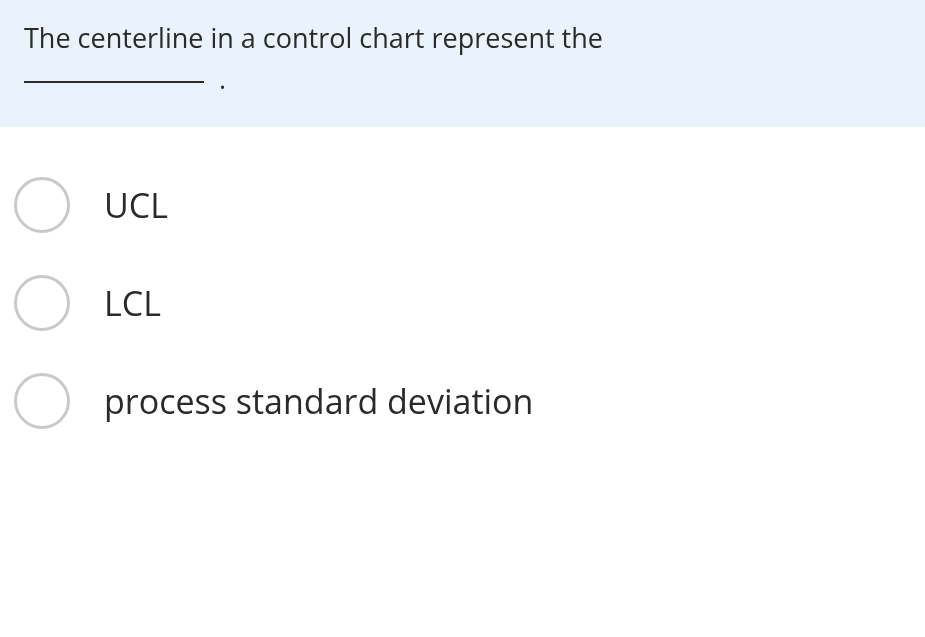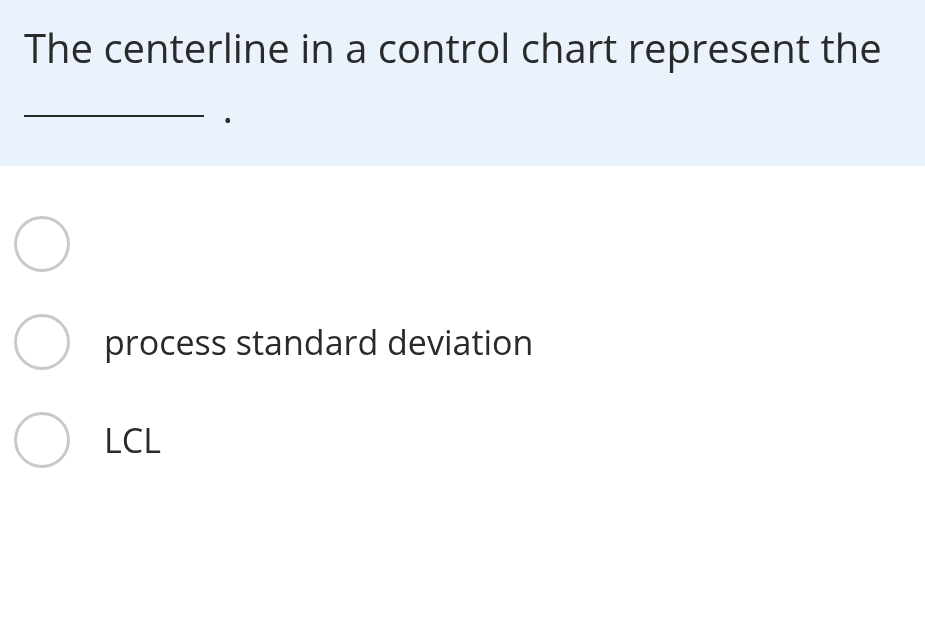--- a/index.html
+++ b/index.html
@@ -10,21 +10,21 @@
     body {
       font-family: -apple-system, BlinkMacSystemFont, 'Segoe UI', 'Open Sans', sans-serif;
       width: 925px;
       height: 637px;
       background: #ffffff;
       overflow: hidden;
     }
     .question-header {
       background: #eaf3fb;
       padding: 18px 24px 28px 24px;
-      font-size: 40px;
+      font-size: 27px;
       color: #2a2a2a;
       line-height: 1.5;
       font-weight: 400;
     }
     .blank-line {
       display: inline-block;
       border-bottom: 2px solid #2a2a2a;
       width: 180px;
       margin-right: 8px;
       vertical-align: baseline;
@@ -61,26 +61,27 @@
   <span>The centerline in a control chart represent the</span>
   <br>
   <span class="blank-line"></span>
   <span>.</span>
 </div>
 
 <div class="options-container">
 
   <div class="option-row">
     <div class="radio-circle"></div>
+    <div class="option-label">UCL</div>
   </div>
 
+
+  <div class="option-row">
+    <div class="radio-circle"></div>
+    <div class="option-label">LCL</div>
+  </div>
 
   <div class="option-row">
     <div class="radio-circle"></div>
     <div class="option-label">process standard deviation</div>
   </div>
 
-  <div class="option-row">
-    <div class="radio-circle"></div>
-    <div class="option-label">LCL</div>
-  </div>
-
 </div>
 
 </body></html>

